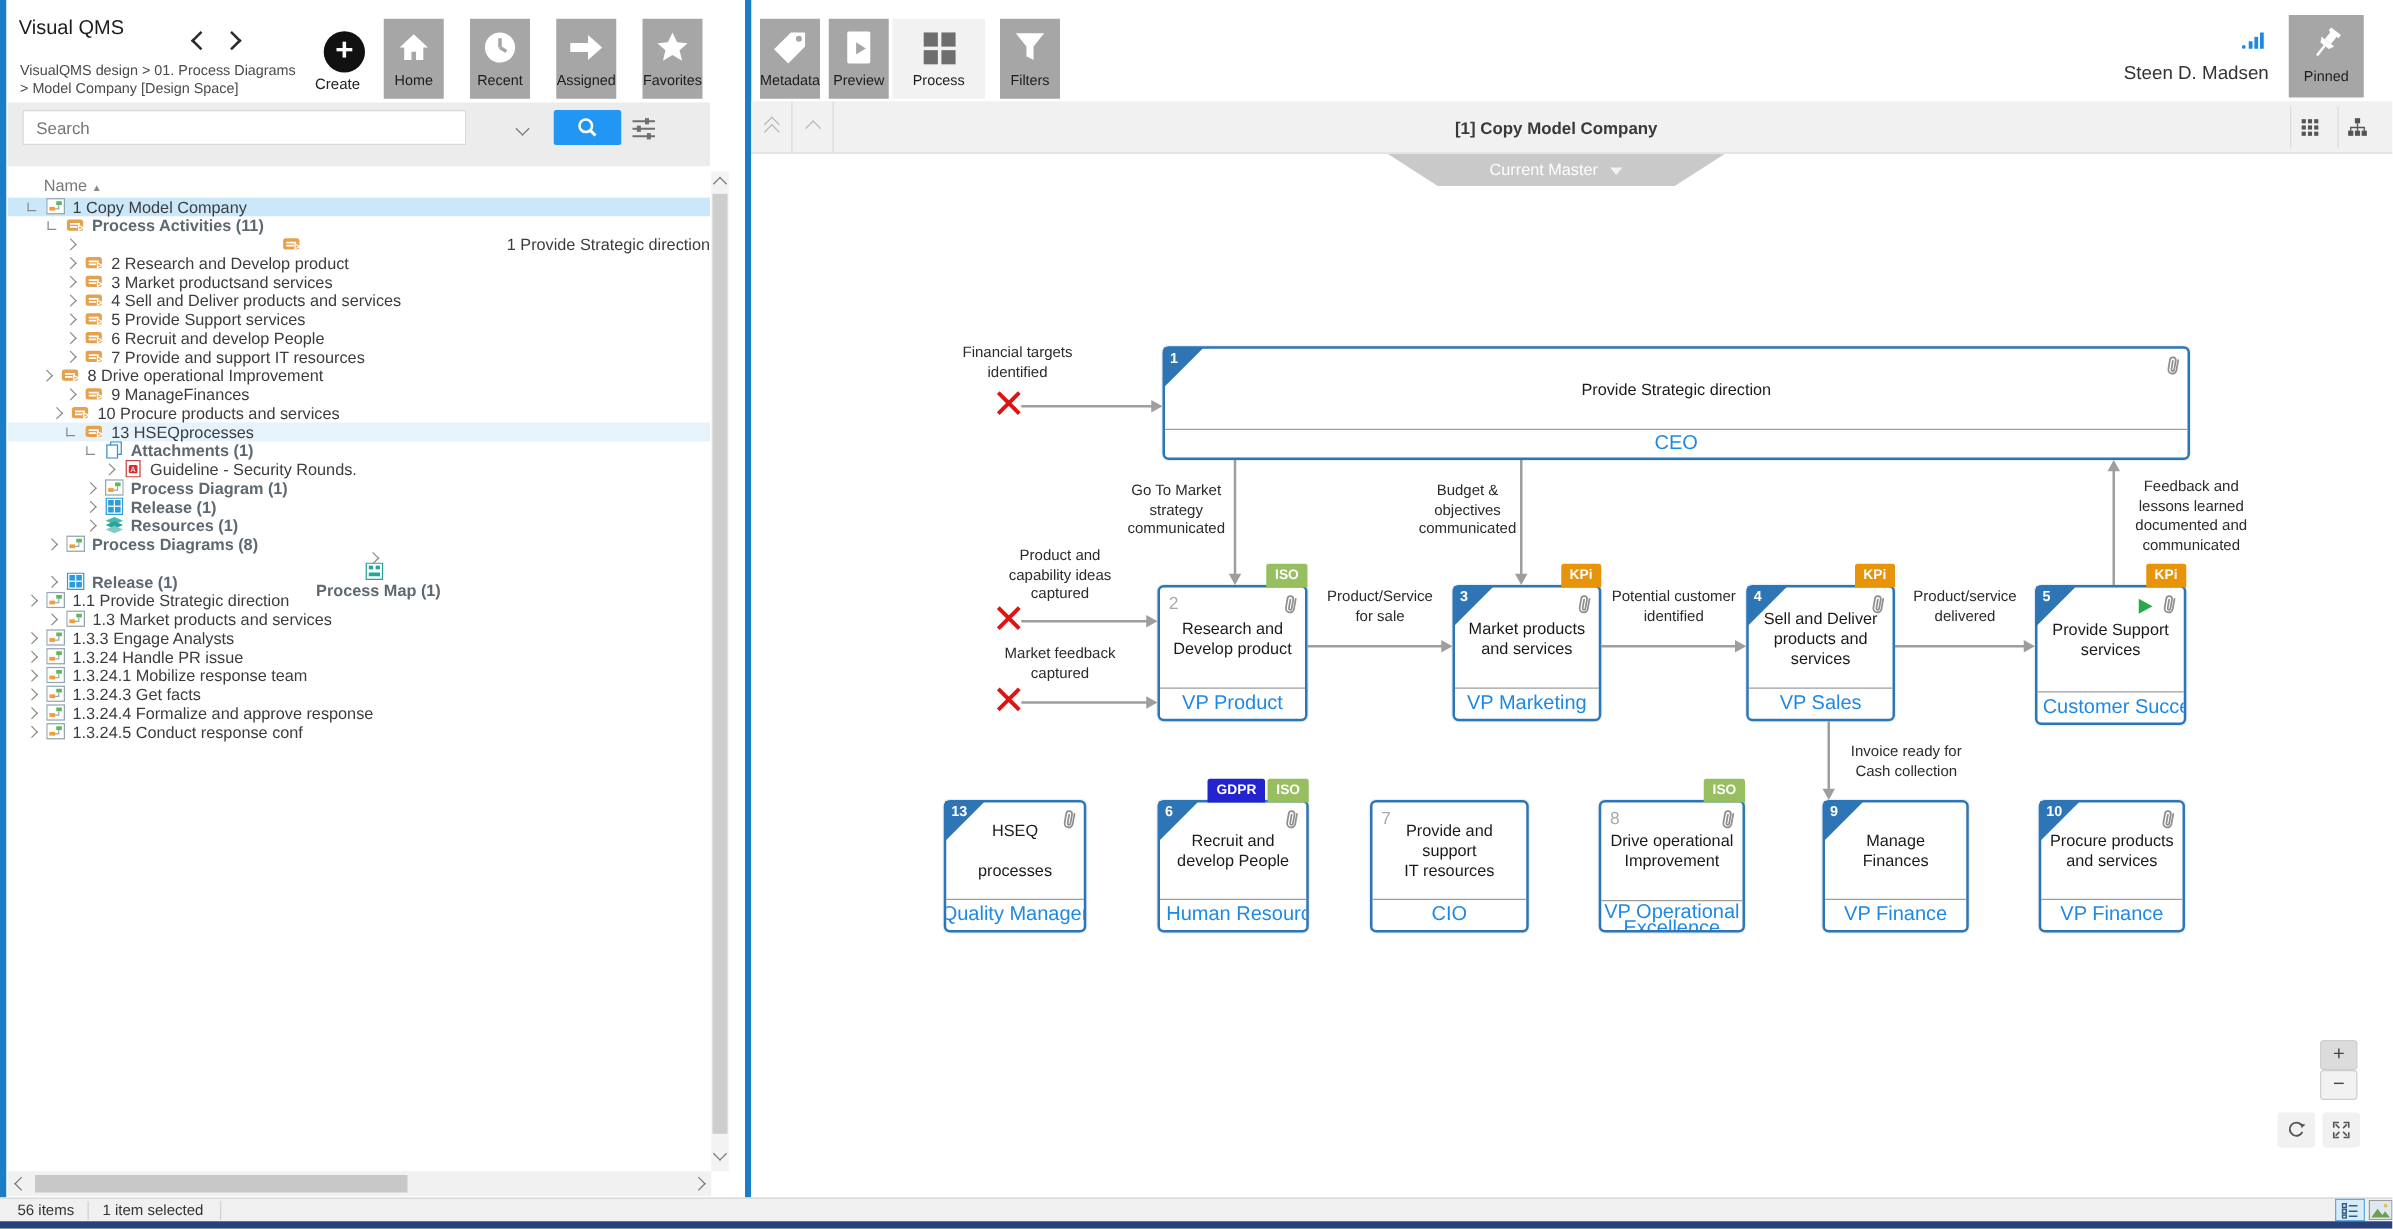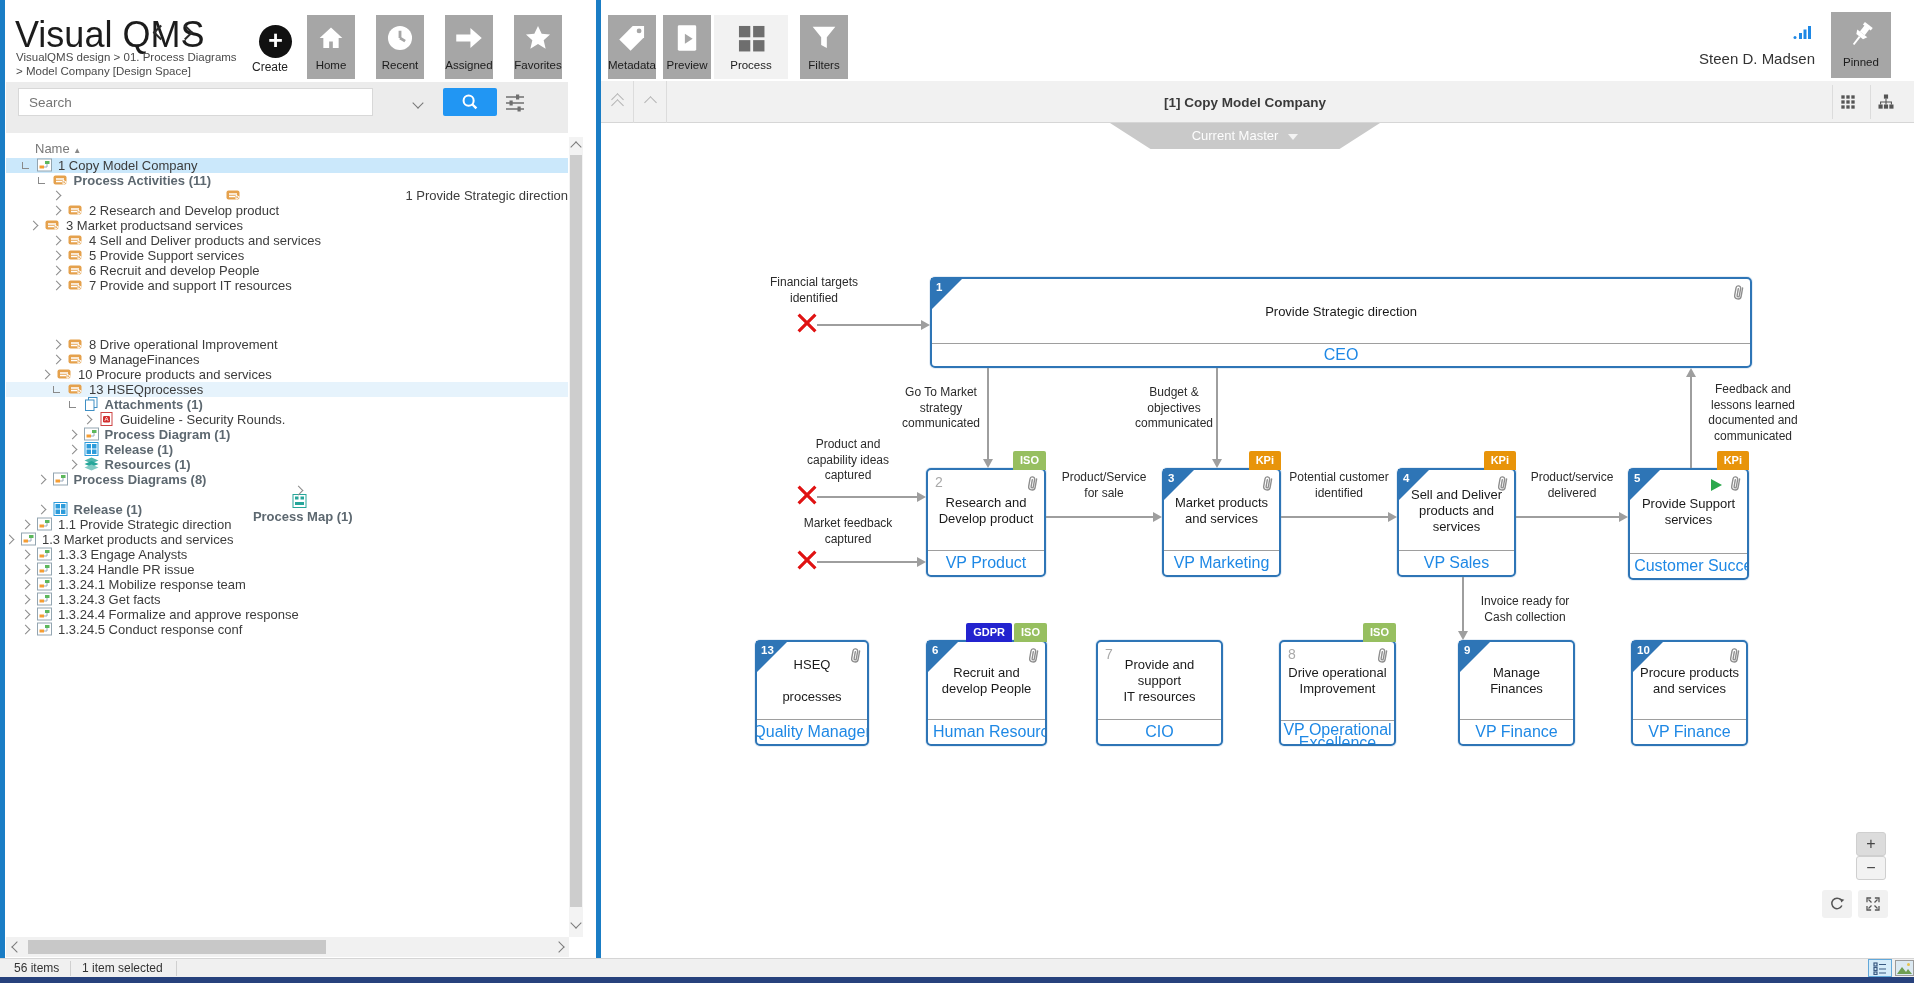--- a/index.html
+++ b/index.html
@@ -1,20 +1,20 @@
 <!DOCTYPE html>
 <html><head>
 <meta charset="utf-8">
 <style>
 html,body{margin:0;padding:0}
 body{width:1914px;height:983px;overflow:hidden;font-family:"Liberation Sans",sans-serif;background:#fff}
 #app{position:relative;width:1914px;height:983px}
 .abs{position:absolute}
 
-#vqms-title{left:15px;top:14px;font-size:36px;color:#1c1c1c}
+#vqms-title{left:15px;top:14px;font-size:16px;color:#1c1c1c}
 .navchev{width:9px;height:9px;border-left:2px solid #2b2b2b;border-bottom:2px solid #2b2b2b;display:inline-block}
 #crumbs{left:16px;top:50px;font-size:11.5px;color:#4a4a4a;line-height:14px}
 #create-btn{left:259px;top:25px;width:33px;height:33px;background:#111;border-radius:50%;color:#fff;font-size:25px;line-height:30px;text-align:center;font-weight:bold}
 #create-lbl{left:252px;top:60px;font-size:12px;color:#222}
 .gbtn{top:15px;width:48px;height:64px;background:#a6a6a6;text-align:center;cursor:pointer}
 .gbtn .gi{display:block;margin:6px auto 0;height:34px}
 .gbtn .gl{font-size:11.5px;color:#1c1c1c}
 .gbtn.active{background:#f2f2f2}
 
 #search-strip{left:6px;top:82px;width:562px;height:51px;background:#ececec}
@@ -191,21 +191,21 @@
         <span class="exp-closed"></span>
         <span class="ticon">
           <svg width="15" height="14" viewBox="0 0 15 14">
             <rect x="0.5" y="2.5" width="13" height="9" rx="2" fill="#e5a14c"></rect>
             <path d="M3 6 h8 M3 8.5 h6" stroke="#fff" stroke-width="1.4"></path>
             <polygon points="10,7.2 13.5,9.2 10,11.2" fill="#e5a14c" stroke="#fff"></polygon>
           </svg>
         </span>
         <span class="tlabel">2 Research and Develop product</span>
       </div>
-      <div class="trow" style="padding-left: 24px;">
+      <div class="trow" style="padding-left: 47px;">
         <span class="exp-closed"></span>
         <span class="ticon">
           <svg width="15" height="14" viewBox="0 0 15 14">
             <rect x="0.5" y="2.5" width="13" height="9" rx="2" fill="#e5a14c"></rect>
             <path d="M3 6 h8 M3 8.5 h6" stroke="#fff" stroke-width="1.4"></path>
             <polygon points="10,7.2 13.5,9.2 10,11.2" fill="#e5a14c" stroke="#fff"></polygon>
           </svg>
         </span>
         <span class="tlabel">3 Market productsand services</span>
       </div>
@@ -246,21 +246,21 @@
         <span class="exp-closed"></span>
         <span class="ticon">
           <svg width="15" height="14" viewBox="0 0 15 14">
             <rect x="0.5" y="2.5" width="13" height="9" rx="2" fill="#e5a14c"></rect>
             <path d="M3 6 h8 M3 8.5 h6" stroke="#fff" stroke-width="1.4"></path>
             <polygon points="10,7.2 13.5,9.2 10,11.2" fill="#e5a14c" stroke="#fff"></polygon>
           </svg>
         </span>
         <span class="tlabel">7 Provide and support IT resources</span>
       </div>
-      <div class="trow" style="padding-left: 47px; margin-top: 44px;">
+      <div class="trow" style="padding-left: 28px;">
         <span class="exp-closed"></span>
         <span class="ticon">
           <svg width="15" height="14" viewBox="0 0 15 14">
             <rect x="0.5" y="2.5" width="13" height="9" rx="2" fill="#e5a14c"></rect>
             <path d="M3 6 h8 M3 8.5 h6" stroke="#fff" stroke-width="1.4"></path>
             <polygon points="10,7.2 13.5,9.2 10,11.2" fill="#e5a14c" stroke="#fff"></polygon>
           </svg>
         </span>
         <span class="tlabel">8 Drive operational Improvement</span>
       </div>
@@ -402,21 +402,21 @@
         <span class="ticon">
           <svg width="15" height="14" viewBox="0 0 15 14">
             <rect x="0.5" y="1" width="14" height="12" fill="#fff" stroke="#93a5b1"></rect>
             <rect x="2.5" y="7.5" width="4.5" height="3" fill="#f59d33"></rect>
             <rect x="8" y="3" width="4.5" height="3" fill="#5cb85c"></rect>
             <path d="M7 9 h3 V6" stroke="#9ab" fill="none"></path>
           </svg>
         </span>
         <span class="tlabel">1.1 Provide Strategic direction</span>
       </div>
-      <div class="trow" style="padding-left: 0;">
+      <div class="trow" style="padding-left: 32px;">
         <span class="exp-closed"></span>
         <span class="ticon">
           <svg width="15" height="14" viewBox="0 0 15 14">
             <rect x="0.5" y="1" width="14" height="12" fill="#fff" stroke="#93a5b1"></rect>
             <rect x="2.5" y="7.5" width="4.5" height="3" fill="#f59d33"></rect>
             <rect x="8" y="3" width="4.5" height="3" fill="#5cb85c"></rect>
             <path d="M7 9 h3 V6" stroke="#9ab" fill="none"></path>
           </svg>
         </span>
         <span class="tlabel">1.3 Market products and services</span>

